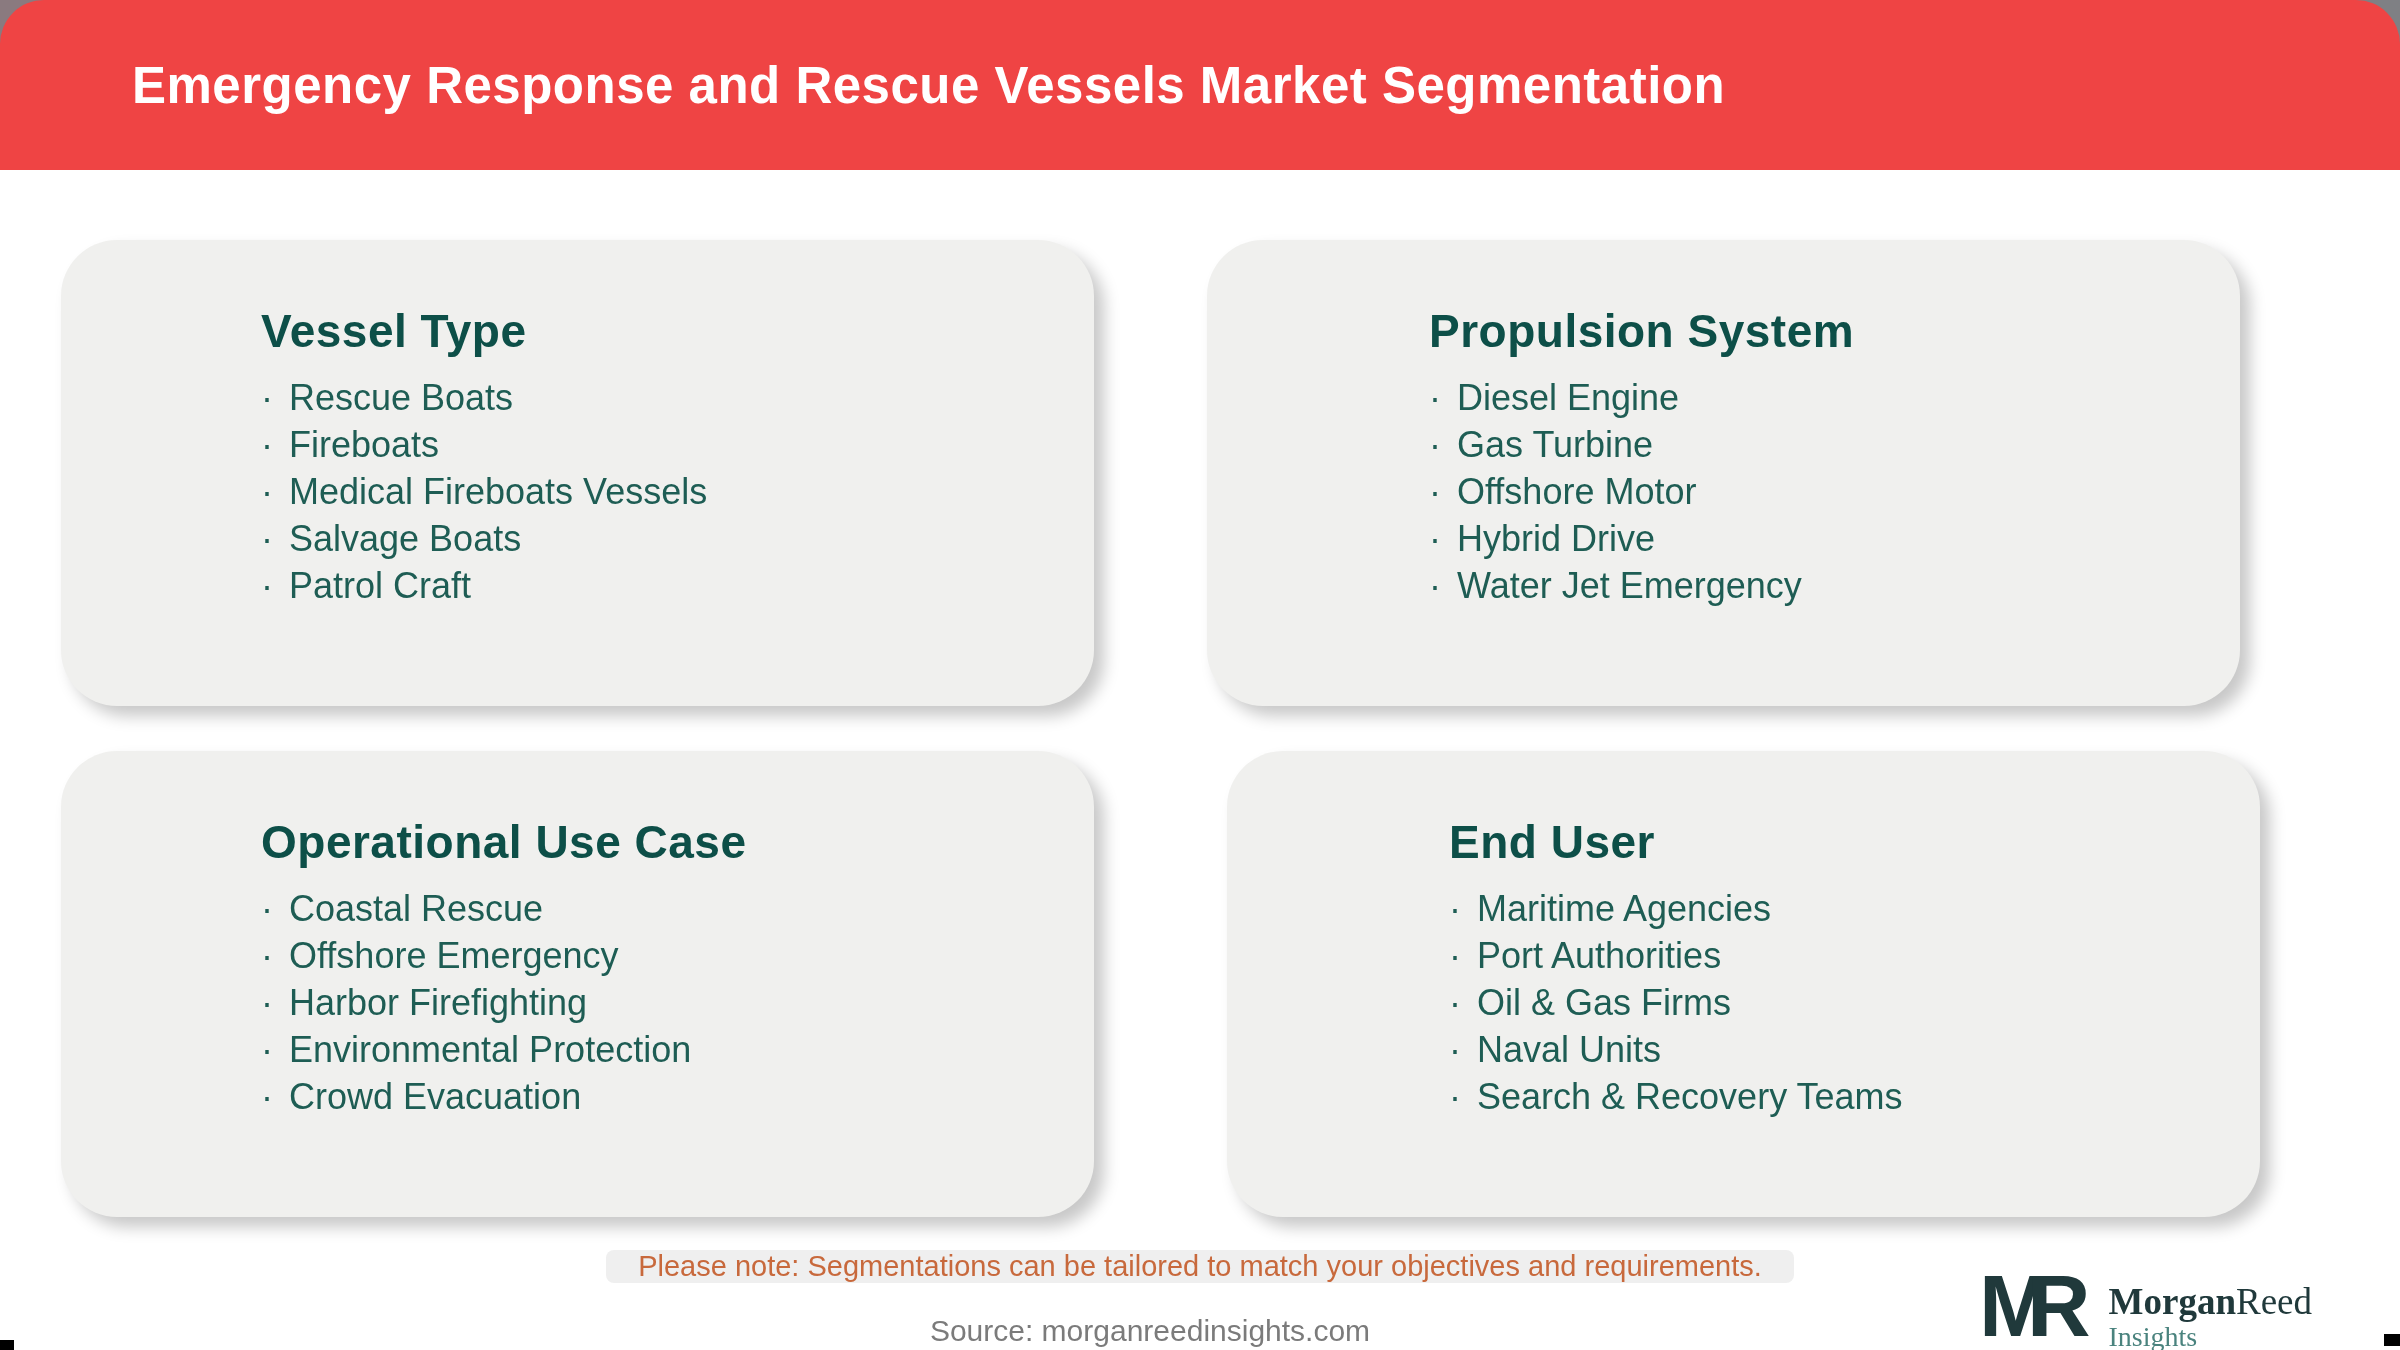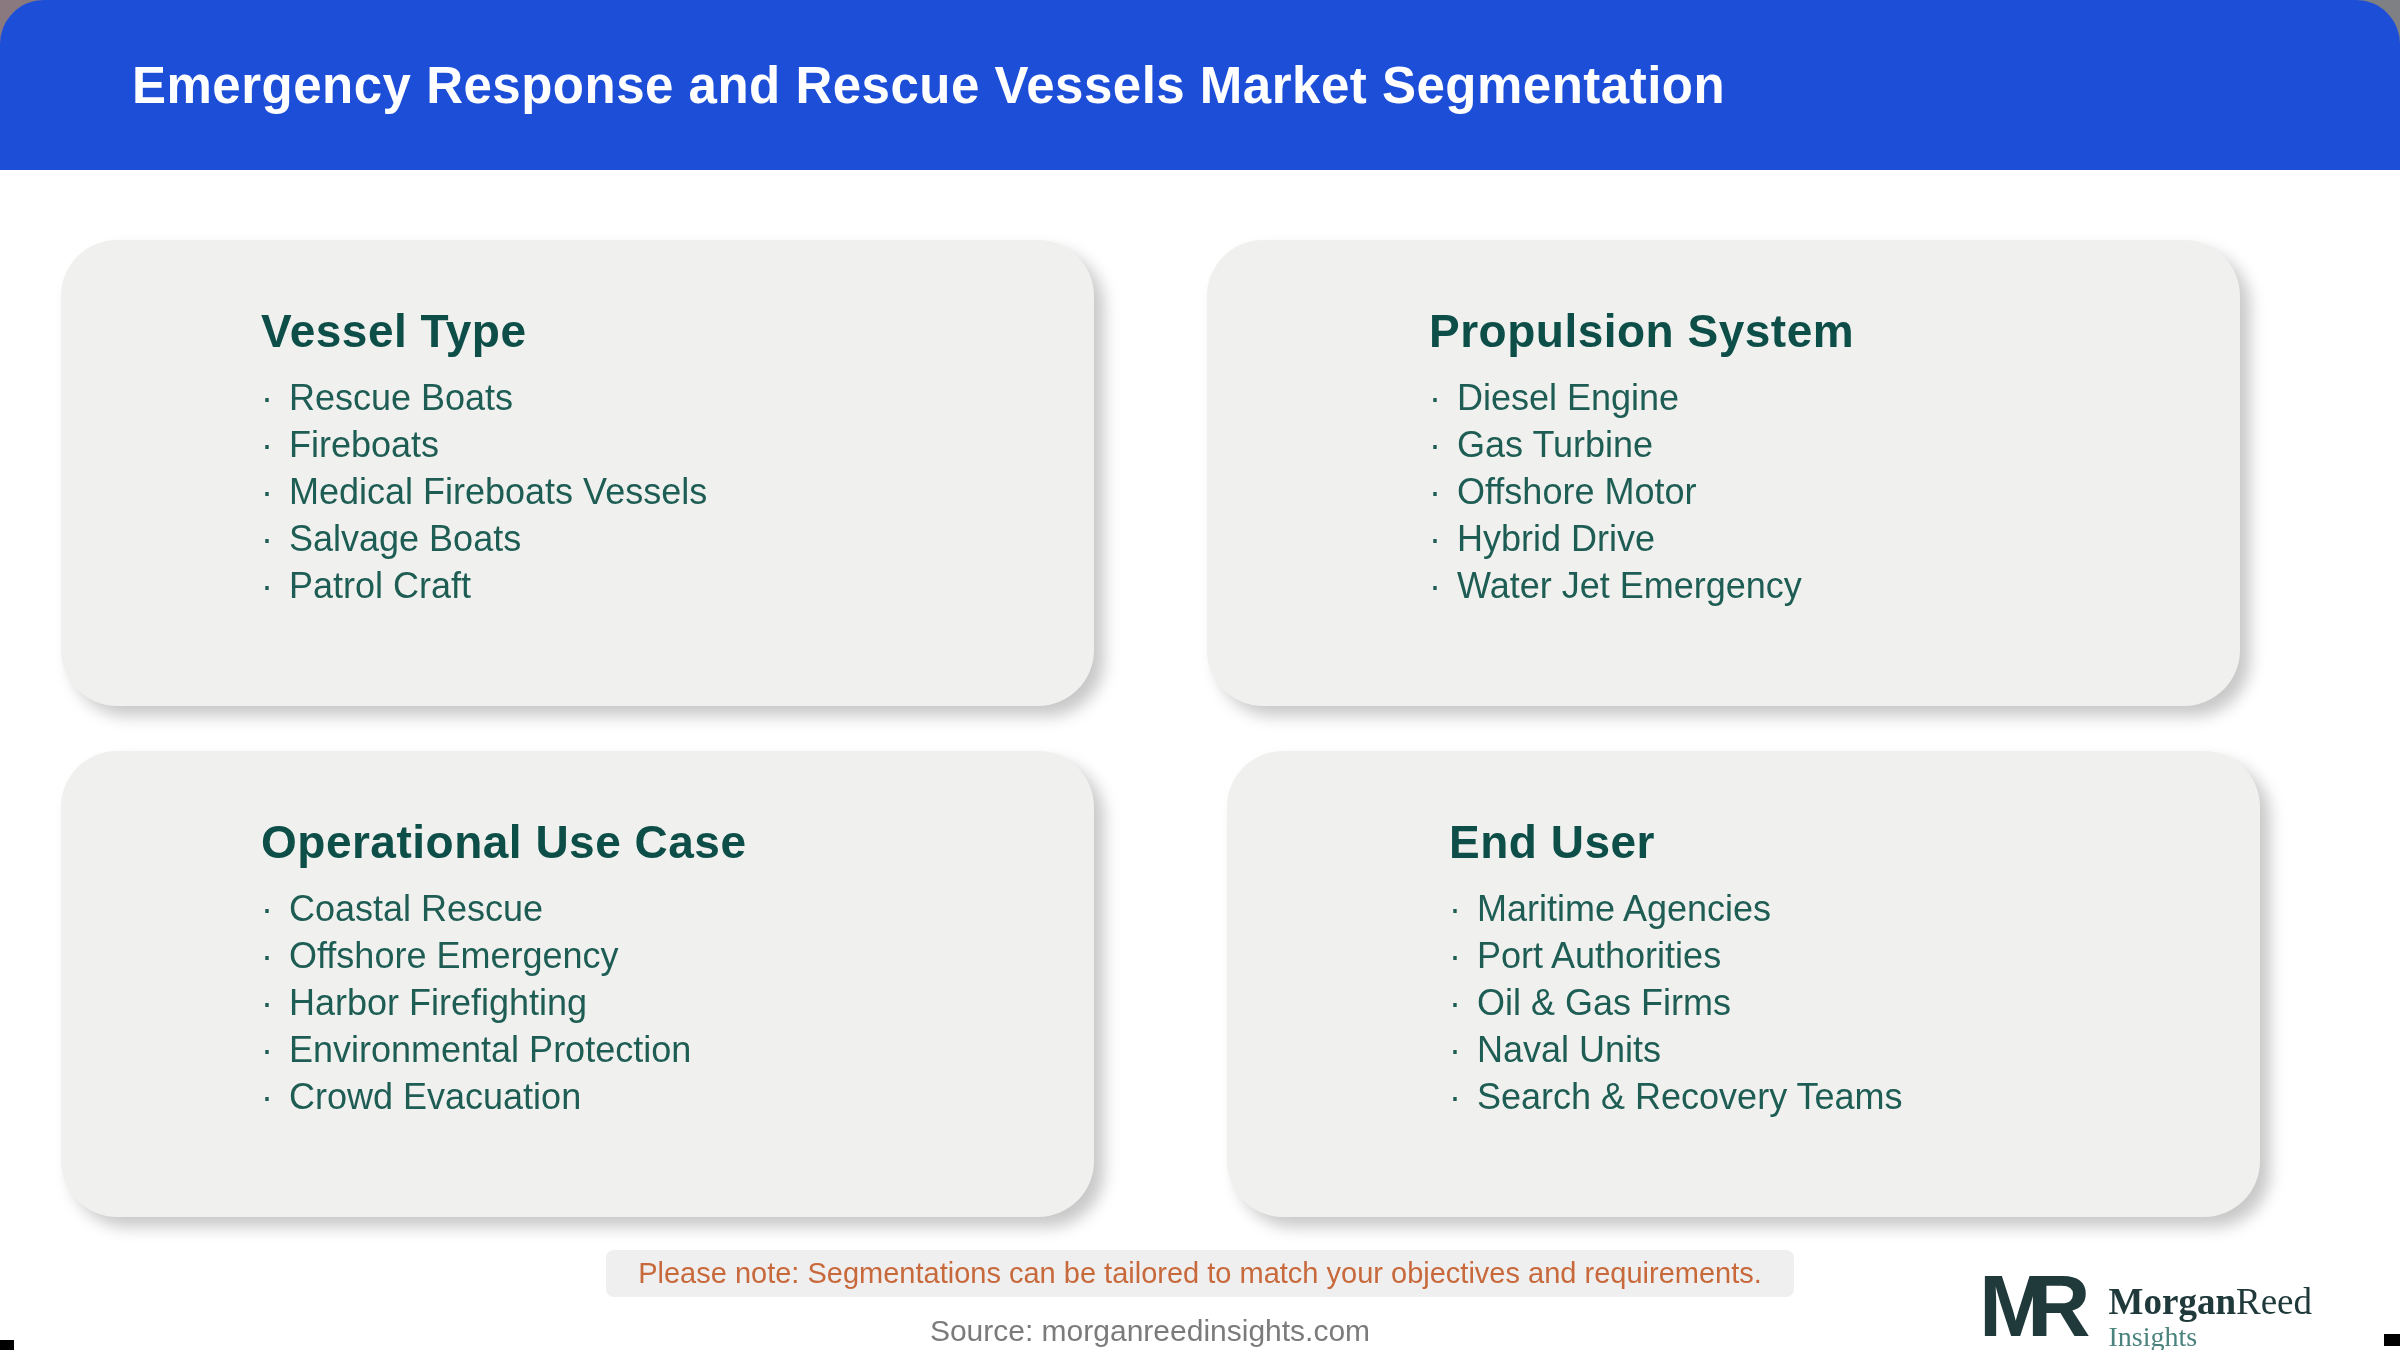--- a/index.html
+++ b/index.html
@@ -10,21 +10,21 @@
     overflow:hidden;
     font-family:"Liberation Sans", sans-serif;
   }
   
   .corner-sliver{position:absolute;top:0;width:90px;height:90px;z-index:0;}
   .corner-sliver.left{left:0;background:#8a7a7f;}
   .corner-sliver.right{right:0;background:#7f8084;}
 
   .header{
     position:absolute;top:0;left:0;width:2400px;height:170px;
-    background:#1d4ed8;
+    background:#ef4444;
     border-radius:44px 44px 0 0;
     display:flex;align-items:center;
     box-sizing:border-box;
     padding-left:132px;
     z-index:1;
   }
   .header-title{
     color:#ffffff;
     font-size:51px;
     font-weight:bold;
@@ -69,21 +69,21 @@
   }
 
   .note-row{
     position:absolute;left:0;top:1250px;width:2400px;
     display:flex;justify-content:center;
     z-index:1;
   }
   .note-pill{
     background:#efefef;
     border-radius:8px;
-    padding:7px 32px;
+    padding:0 32px;
     font-size:29px;
     color:#c8693c;
   }
   .source-row{
     position:absolute;left:0;top:1302px;width:2300px;
     text-align:center;
     z-index:1;
     margin-top:12px;
   }
   .source-text{

